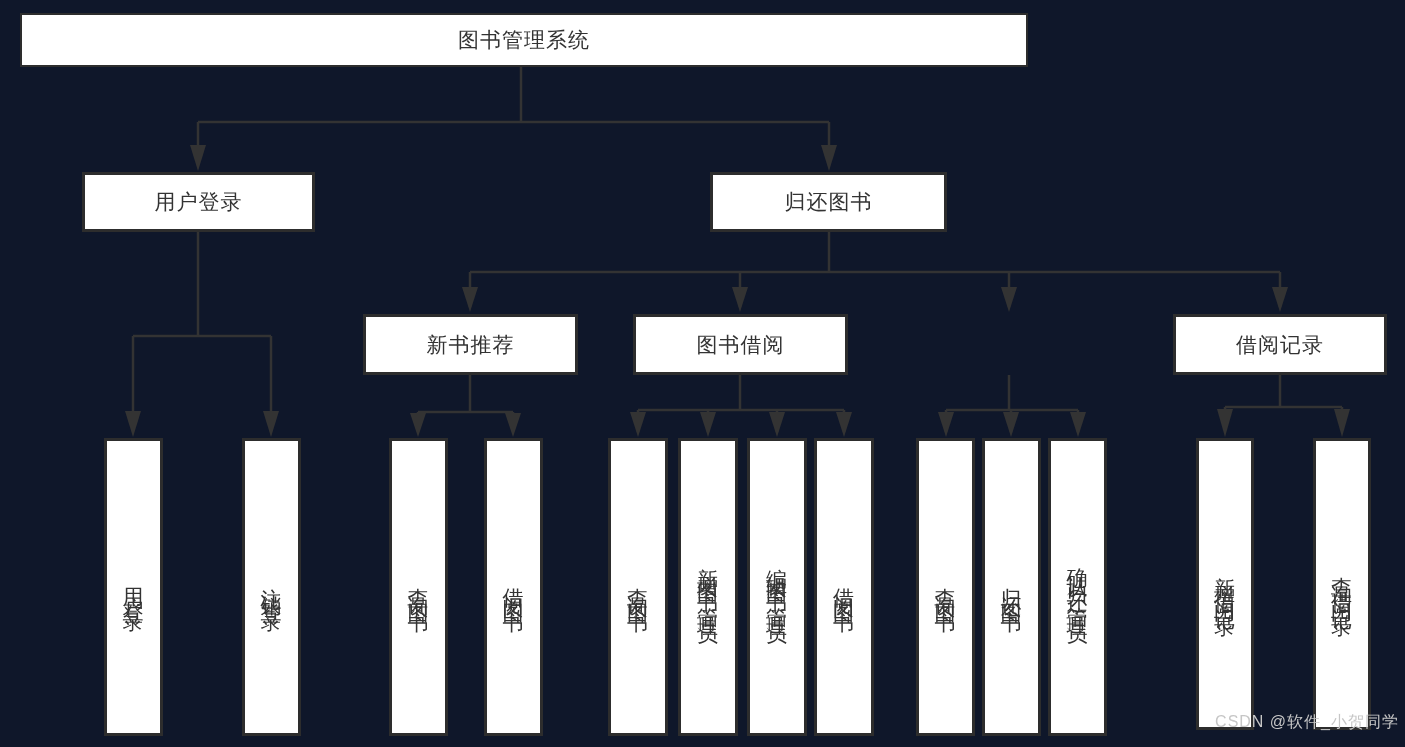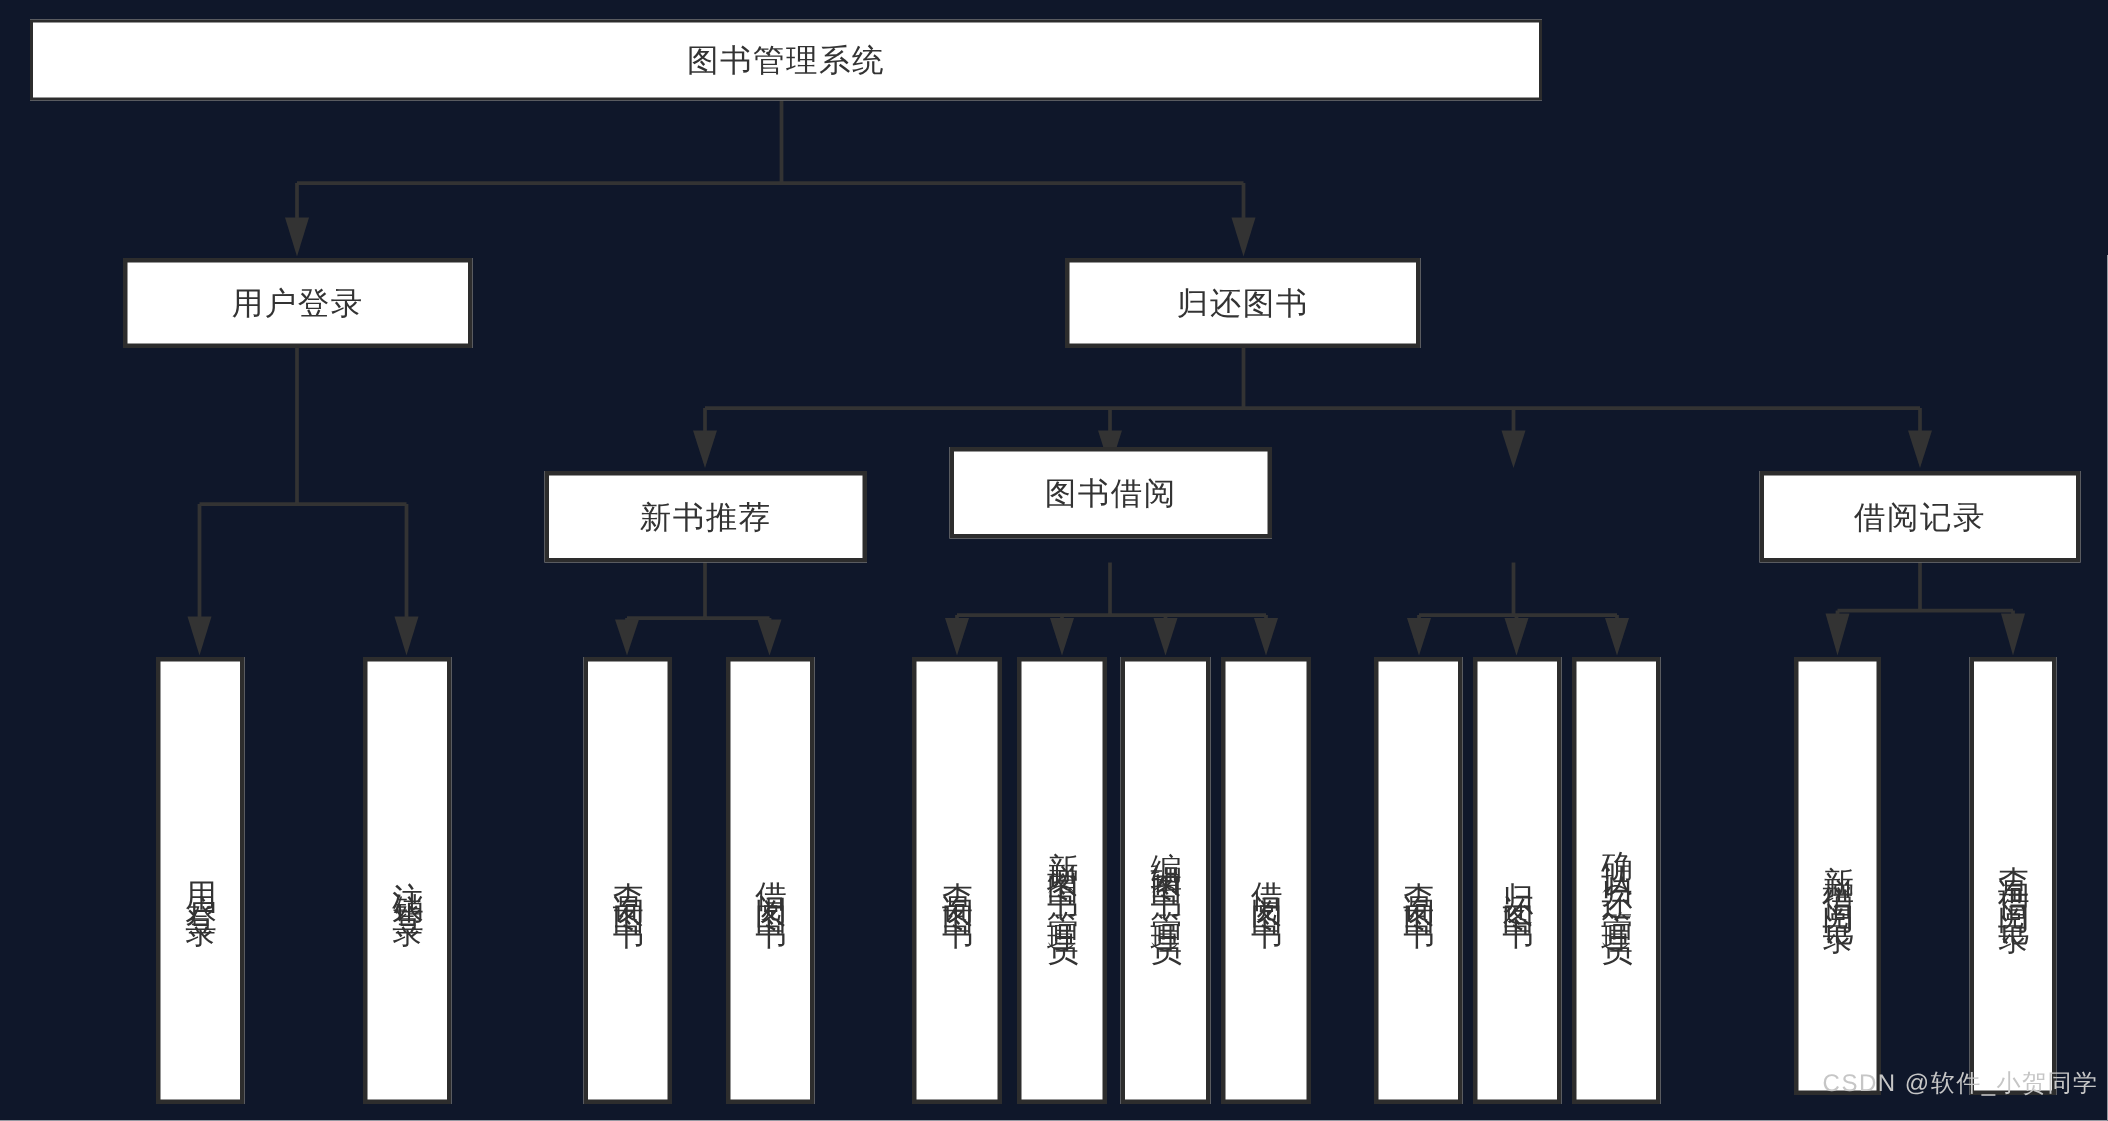--- a/index.html
+++ b/index.html
@@ -106,21 +106,21 @@
   <div class="node hbox" style="left:82px;top:172px;width:233px;height:60px">
     <span>用户登录</span>
   </div>
   <div class="node hbox" style="left:710px;top:172px;width:237px;height:60px">
     <span>归还图书</span>
   </div>
 
   <div class="node hbox" style="left:363px;top:314px;width:215px;height:61px">
     <span>新书推荐</span>
   </div>
-  <div class="node hbox" style="left:633px;top:298px;width:215px;height:61px">
+  <div class="node hbox" style="left:633px;top:314px;width:215px;height:61px">
     <span>图书借阅</span>
   </div>
   <div class="node hbox" style="left:1173px;top:314px;width:214px;height:61px">
     <span>借阅记录</span>
   </div>
 
   <div class="node vbox" style="left:104px;top:438px;width:59px;height:298px">
     <span class="vtext">用户登录</span>
   </div>
   <div class="node vbox" style="left:242px;top:438px;width:59px;height:298px">

